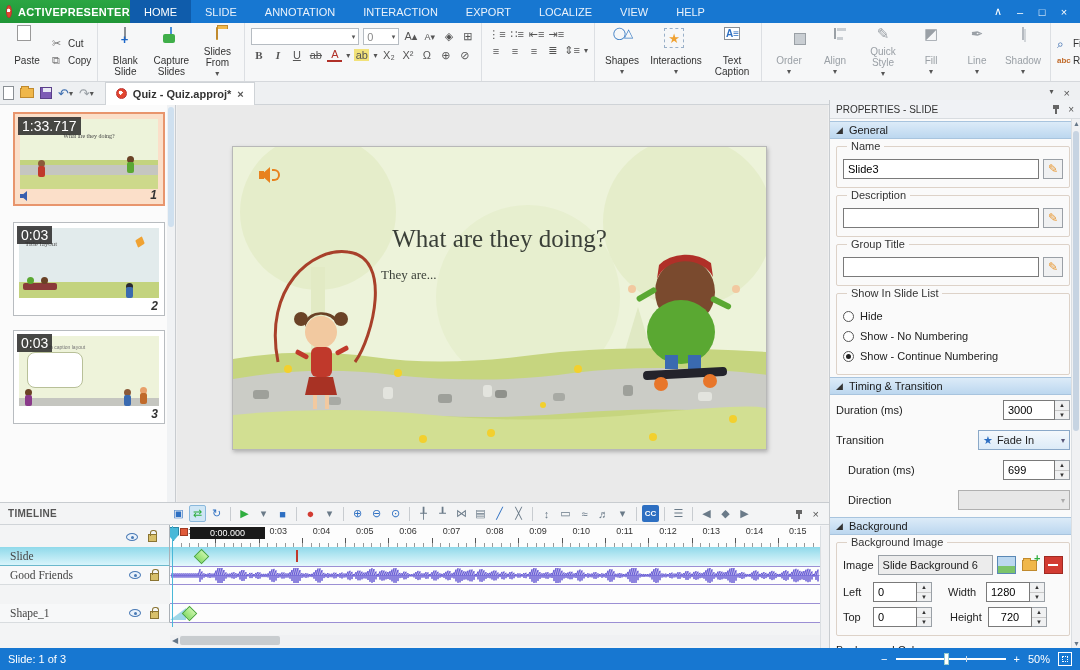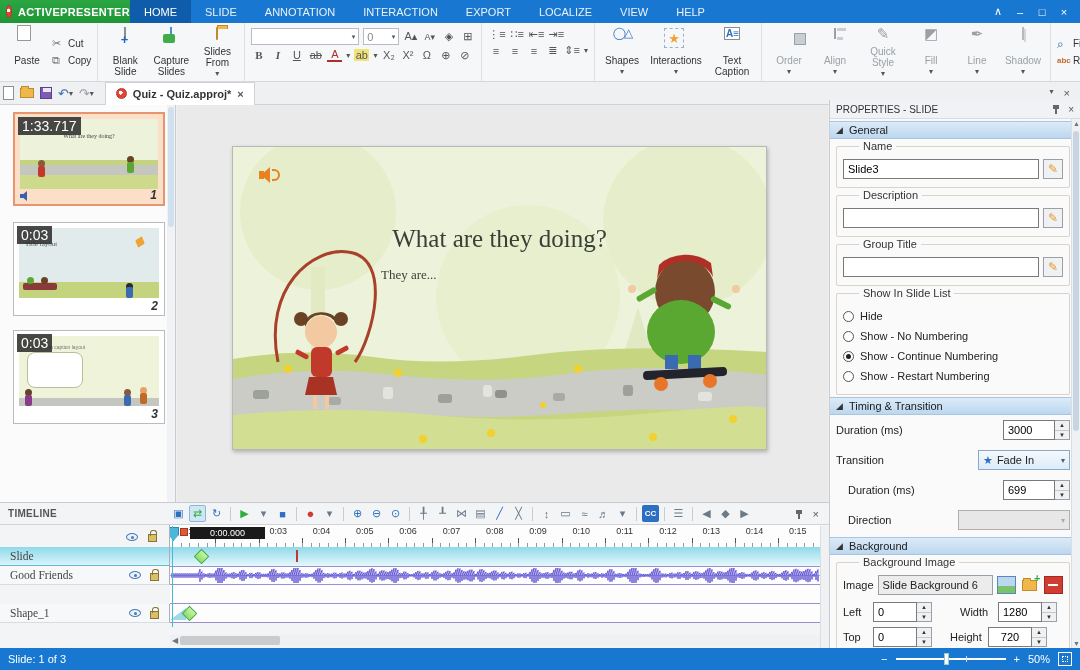--- a/index.html
+++ b/index.html
@@ -118,21 +118,21 @@
   
   #props { position:absolute; left:829px; top:100px; width:251px; height:548px; background:#fafafa; border-left:1px solid #c8ccd0; font-size:11px; }
   #props-header { height:19px; display:flex; align-items:center; padding:0 6px; color:#333; font-size:10px; border-bottom:1px solid #d8dce0; background:#f0f2f5; }
   #props-header .hctl { margin-left:auto; display:flex; gap:8px; align-items:center; color:#555; }
   .pin { display:inline-block; width:8px; height:10px; position:relative; }
   .pin::before { content:''; position:absolute; left:1px; top:1px; width:6px; height:4px; background:#666; }
   .pin::after { content:''; position:absolute; left:3px; top:5px; width:2px; height:5px; background:#666; }
   .sect-bar { height:18px; background:linear-gradient(#dcebf8,#bcd7ef); border-top:1px solid #a8c4de; border-bottom:1px solid #a8c4de; display:flex; align-items:center; gap:6px; padding:0 6px; font-size:11px; color:#1a1a1a; margin-top:2px; }
   .sect-tri { color:#333; font-size:9px; }
   .gbox { margin:7px 10px 0 6px; border:1px solid #ddd2c8; border-radius:2px; position:relative; padding:12px 6px 8px 6px; }
-  .gbox > .glabel { position:absolute; left:22px; top:-7px; background:#fafafa; padding:0 4px; color:#333; }
+  .gbox > .glabel { position:absolute; left:10px; top:-7px; background:#fafafa; padding:0 4px; color:#333; }
   .field-row { display:flex; align-items:center; gap:4px; }
   input.txt { flex:1; height:20px; border:1px solid #7a7a7a; background:#fff; font-size:11px; padding:0 4px; font-family:"Liberation Sans",sans-serif; }
   .editbtn { width:20px; height:20px; border:1px solid #9aa0a6; background:#f0f1f2; display:flex; align-items:center; justify-content:center; color:#e8942a; font-size:12px; }
   .radio-row { display:flex; align-items:center; gap:6px; height:20px; }
   .radio-circle { width:11px; height:11px; border:1px solid #555; border-radius:50%; background:#fff; position:relative; }
   .radio-circle.on::after { content:''; position:absolute; left:2px; top:2px; width:5px; height:5px; background:#222; border-radius:50%; }
   .prow { display:flex; align-items:center; padding:5px 10px 5px 6px; }
   .prow .plabel { color:#222; }
   .prow .spacer { flex:1; }
   .spin { display:flex; align-items:stretch; }
@@ -612,24 +612,20 @@
           <div class="radio-row">
             <span class="radio-circle off"></span>
             <span>Show - No Numbering</span>
           </div>
 
           <div class="radio-row">
             <span class="radio-circle on"></span>
             <span>Show - Continue Numbering</span>
           </div>
 
-          <div class="radio-row">
-            <span class="radio-circle off"></span>
-            <span>Show - Restart Numbering</span>
-          </div>
         </div>
     </div>
 
     <div class="sect-bar">
       <span class="sect-tri">◢</span>
       <span>Timing &amp; Transition</span>
     </div>
 
     <div class="prow">
       <span class="plabel">Duration (ms)</span>
@@ -694,21 +690,21 @@
       </div>
       <div class="field-row" style="margin-bottom:5px">
         <span style="width:26px">Left</span>
         <span class="spin">
           <input readonly="" style="width: 44px;" value="0">
           <span class="sbtns">
               <span>▲</span>
               <span>▼</span>
             </span>
         </span>
-        <span style="margin-left:24px;width:34px">Width</span>
+        <span style="margin-left:12px;width:34px">Width</span>
         <span class="spin">
           <input readonly="" style="width: 44px;" value="1280">
           <span class="sbtns">
               <span>▲</span>
               <span>▼</span>
             </span>
         </span>
       </div>
       <div class="field-row">
         <span style="width:26px">Top</span>

